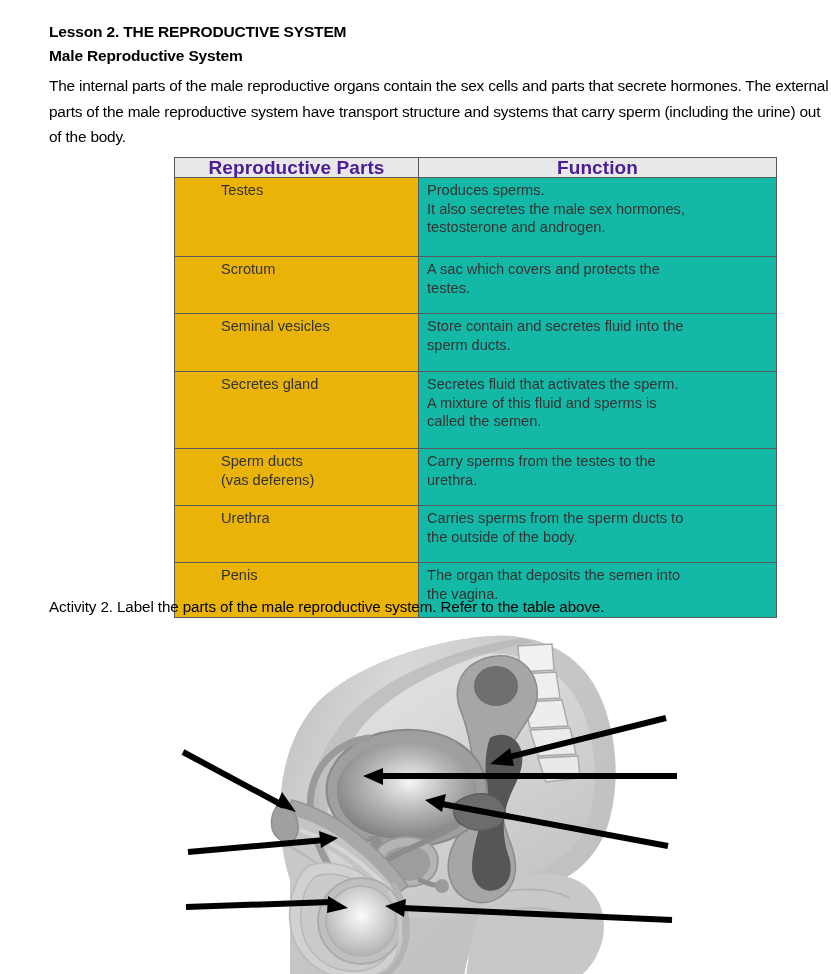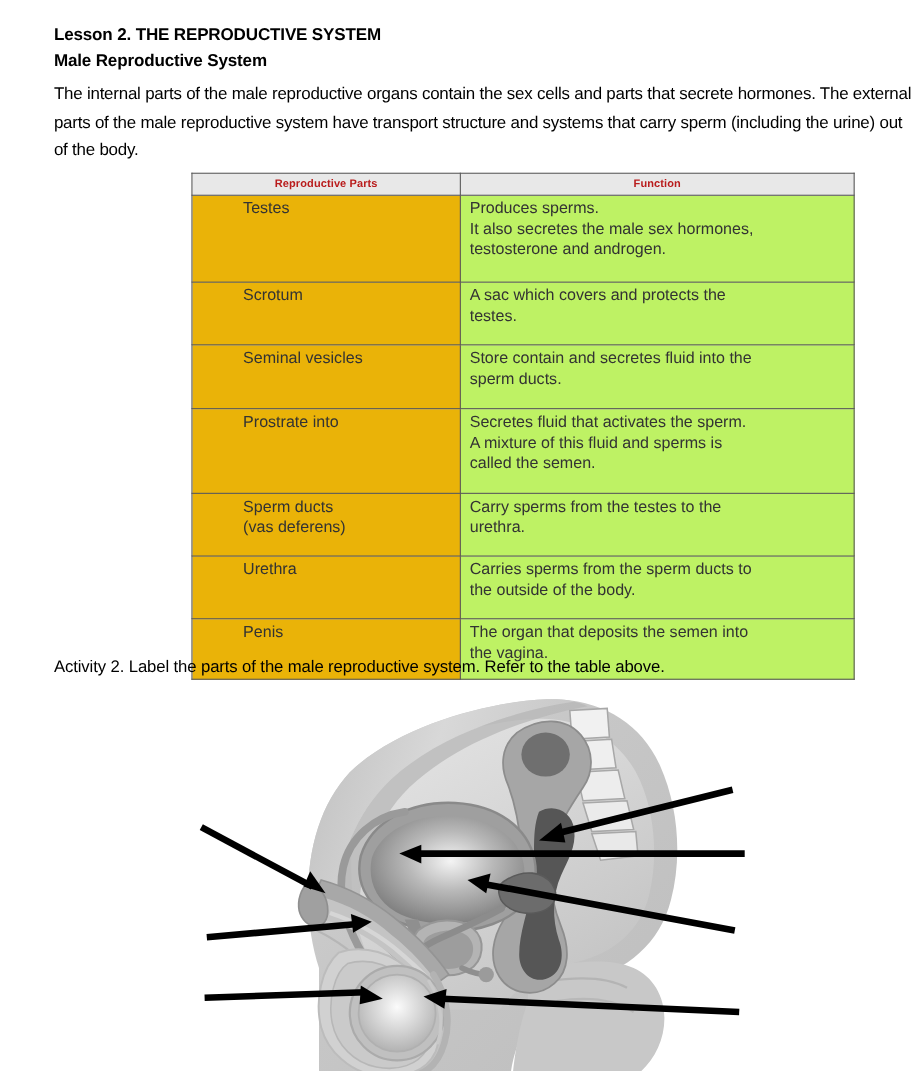--- a/index.html
+++ b/index.html
@@ -68,38 +68,38 @@
   .parts-table col.c2 { width: 358px; }
 
   .parts-table th,
   .parts-table td {
     border: 1px solid #5a5a5a;
     vertical-align: top;
     padding: 0;
   }
   .parts-table thead th {
     background: #e8e8e8;
-    font-size: 10px;
+    font-size: 19px;
     font-weight: bold;
     text-align: center;
     height: 19px;
     line-height: 19px;
-    color: #b91c1c;
+    color: #4c1d95;
     letter-spacing: 0.1px;
   }
   .parts-table td.part {
     background: #eab308;
     text-align: left;
     padding: 3px 0 0 46px;
     font-size: 14.6px;
     line-height: 18.5px;
     color: #333333;
   }
   .parts-table td.func {
-    background: #bef264;
+    background: #14b8a6;
     padding: 3px 4px 0 8px;
     font-size: 14.6px;
     line-height: 18.5px;
     color: #333333;
   }
   .parts-table tr.r-testes td { height: 75px; }
   .parts-table tr.r-scrotum td { height: 53px; }
   .parts-table tr.r-seminal td { height: 54px; }
   .parts-table tr.r-prostrate td { height: 73px; }
   .parts-table tr.r-spermducts td { height: 53px; }
@@ -154,21 +154,21 @@
         </td>
       </tr>
       <tr class="r-seminal">
         <td class="part">Seminal vesicles</td>
         <td class="func">
           <span class="func-line">Store contain and secretes fluid into the</span>
           <span class="func-line">sperm ducts.</span>
         </td>
       </tr>
       <tr class="r-prostrate">
-        <td class="part">Prostrate into</td>
+        <td class="part">Secretes gland</td>
         <td class="func">
           <span class="func-line">Secretes fluid that activates the sperm.</span>
           <span class="func-line">A mixture of this fluid and sperms is</span>
           <span class="func-line">called the semen.</span>
         </td>
       </tr>
       <tr class="r-spermducts">
         <td class="part">
           <span class="func-line">Sperm ducts</span>
           <span class="func-line">(vas deferens)</span>

